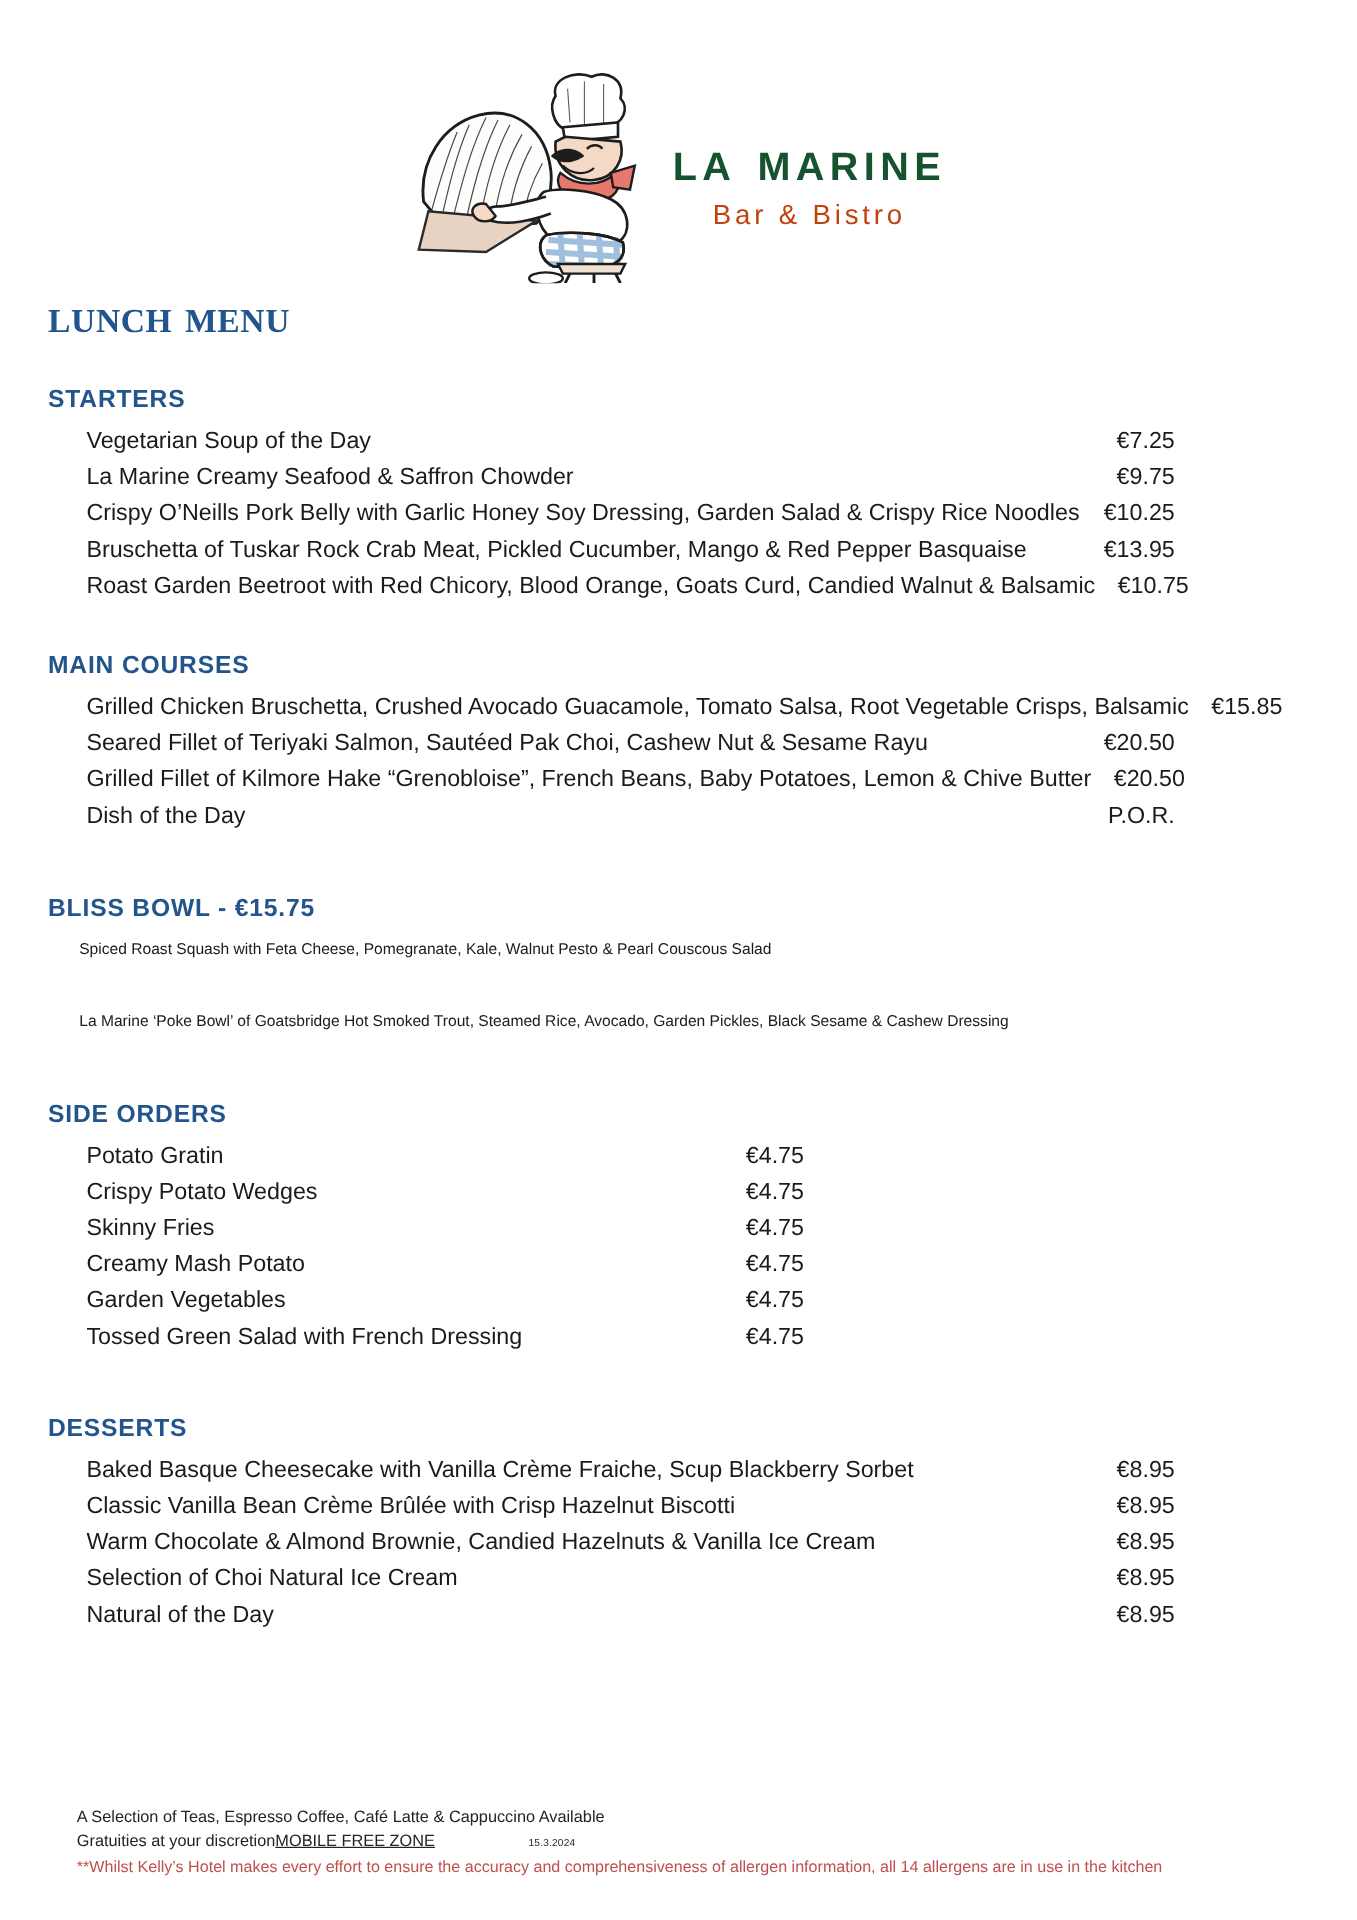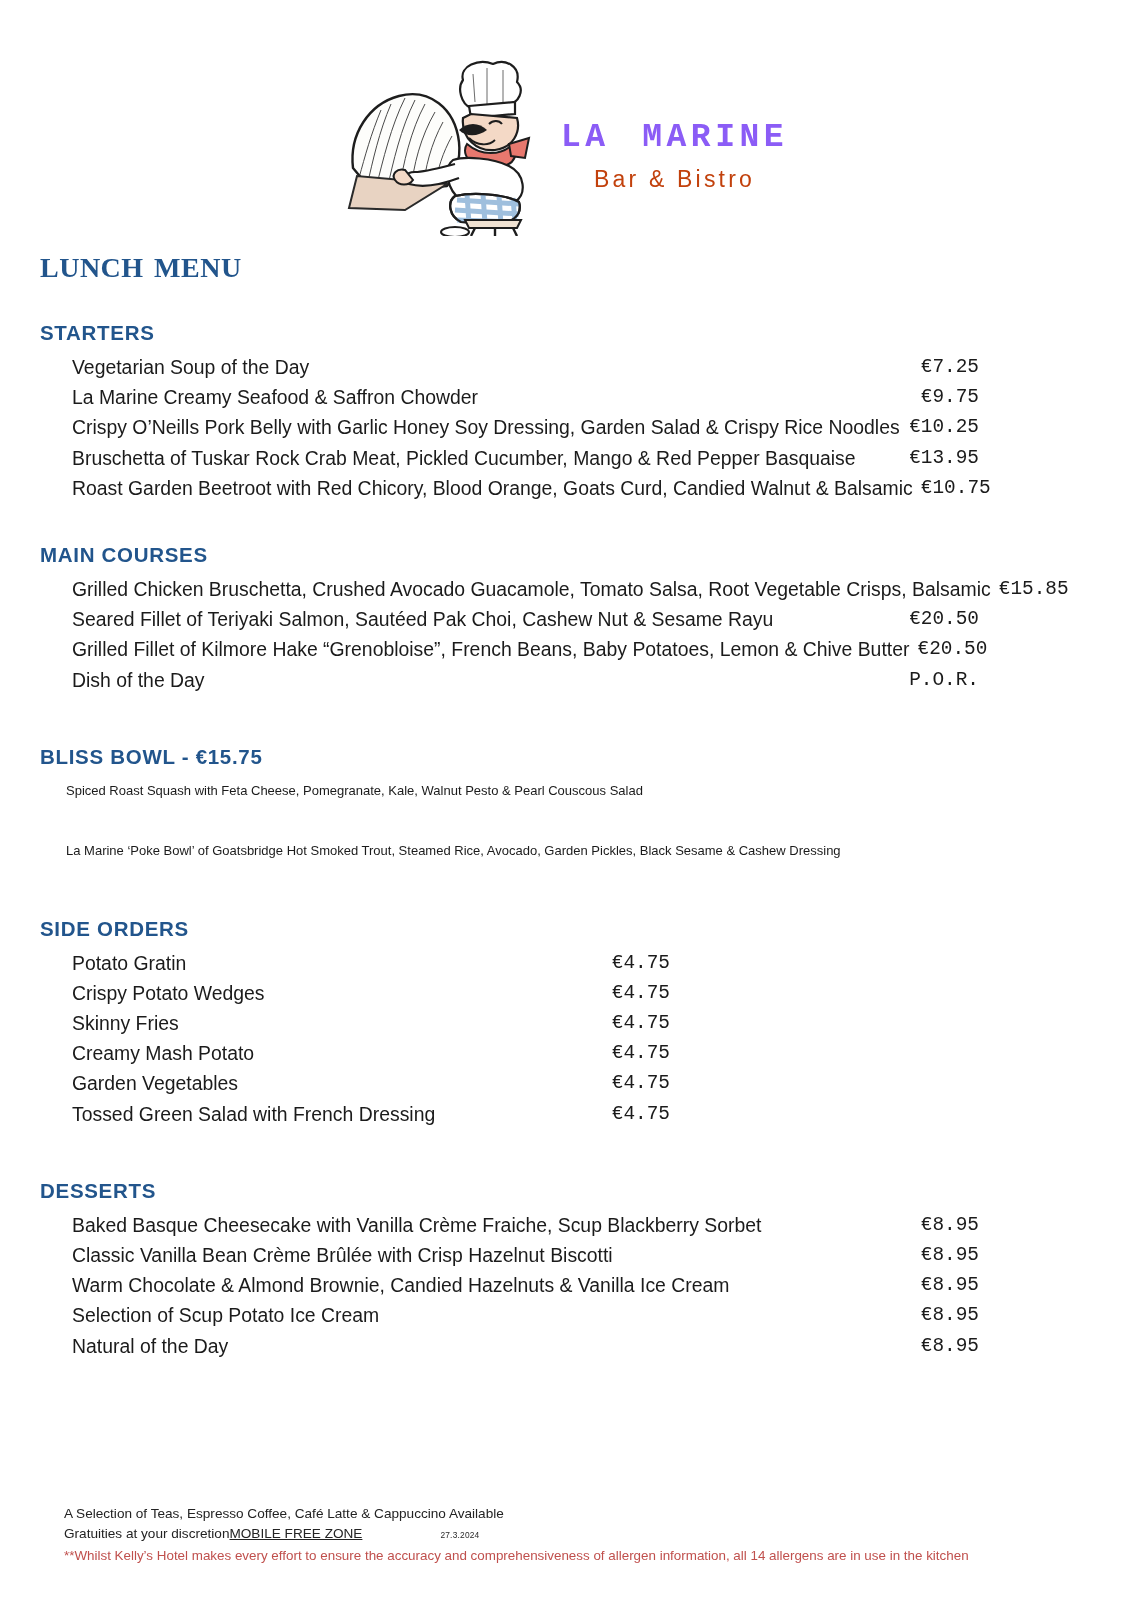--- a/index.html
+++ b/index.html
@@ -31,25 +31,25 @@
     gap: 22px;
   }
   .logo-mark { width: 196px; height: 176px; flex: 0 0 auto; }
   .logo-words {
     display: flex;
     flex-direction: column;
     align-items: center;
     margin-top: 6px;
   }
   .logo-name {
-    font-family: Liberation Mono, monospace;
+    font-family: Liberation Sans, sans-serif;
     font-weight: bold;
     font-size: 47px;
     letter-spacing: 4.5px;
-    color: #8b5cf6;
+    color: #14532d;
     line-height: 1;
     font-variant: small-caps;
     text-transform: lowercase;
   }
   .logo-sub {
     font-family: "Liberation Sans", sans-serif;
     font-weight: normal;
     font-size: 23px;
     letter-spacing: 3.2px;
     color: #c2410c;
@@ -95,21 +95,21 @@
     display: flex;
     align-items: center;
     font-size: 19.4px;
     line-height: 30.2px;
     color: #1b1b1b;
     font-family: "Liberation Sans", sans-serif;
     margin-left: 32px;
   }
   .row .name { flex: 0 1 auto; padding-left: 2px; white-space: nowrap; }
   .row .filler { flex: 1 1 auto; }
-  .row .price { flex: 0 0 auto; text-align: right; white-space: nowrap; font-family: Liberation Mono, monospace; }
+  .row .price { flex: 0 0 auto; text-align: right; white-space: nowrap; }
 
   
   .wide .price { min-width: 78px; }
 
   
   .narrow { width: 632px; }
   .narrow .price { min-width: 60px; }
 
   
   .bliss-item {
@@ -351,36 +351,36 @@
             <span class="name">Classic Vanilla Bean Crème Brûlée with Crisp Hazelnut Biscotti</span>
             <span class="filler"></span>
             <span class="price">€8.95</span>
           </div>
           <div class="row">
             <span class="name">Warm Chocolate &amp; Almond Brownie, Candied Hazelnuts &amp; Vanilla Ice Cream</span>
             <span class="filler"></span>
             <span class="price">€8.95</span>
           </div>
           <div class="row">
-            <span class="name">Selection of Scup Potato Ice Cream</span>
+            <span class="name">Selection of Choi Natural Ice Cream</span>
             <span class="filler"></span>
             <span class="price">€8.95</span>
           </div>
           <div class="row">
             <span class="name">Natural of the Day</span>
             <span class="filler"></span>
             <span class="price">€8.95</span>
           </div>
         </div>
       </div>
     </div>
 
 </div>
 
 <div class="footer">
   <div class="foot-line">A Selection of Teas, Espresso Coffee, Café Latte &amp; Cappuccino Available</div>
   <div class="foot-line foot-line-2">
     <span>Gratuities at your discretion </span>
     <span class="foot-underline">MOBILE FREE ZONE</span>
-    <span class="foot-date">27.3.2024</span>
+    <span class="foot-date">15.3.2024</span>
   </div>
   <div class="foot-red">**Whilst Kelly’s Hotel makes every effort to ensure the accuracy and comprehensiveness of allergen information, all 14 allergens are in use in the kitchen</div>
 </div>
 
 </body></html>

